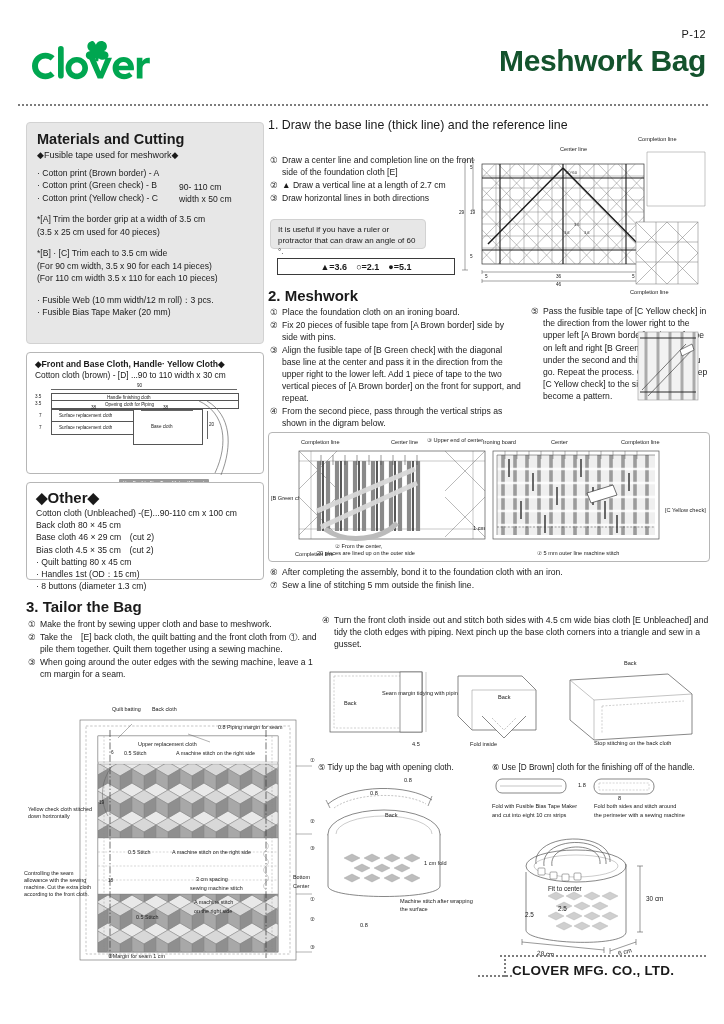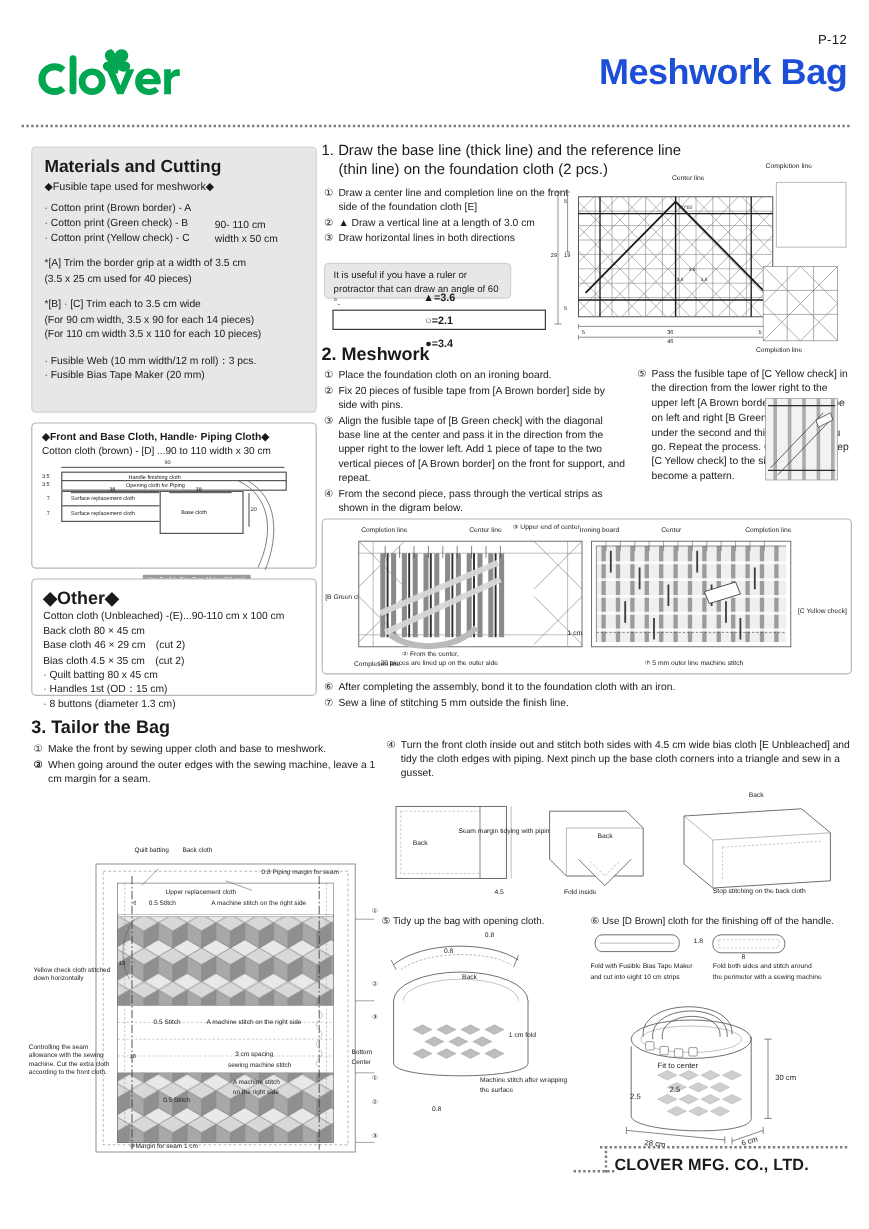--- a/index.html
+++ b/index.html
@@ -3,21 +3,21 @@
 <meta charset="utf-8">
 <style>
   html,body{margin:0;padding:0;background:#fff;}
   body{width:724px;height:1024px;position:relative;font-family:"Liberation Sans",sans-serif;color:#1a1a1a;overflow:hidden;}
   .pg{position:absolute;inset:0;}
   .abs{position:absolute;}
 
   
   #header{left:0;top:0;width:724px;height:100px;}
   #pagenum{right:18px;top:28px;font-size:11px;letter-spacing:.3px;}
-  #doctitle{right:18px;top:44px;font-size:30px;font-weight:bold;letter-spacing:-.4px;color:#1d4ed8;}
+  #doctitle{right:18px;top:44px;font-size:30px;font-weight:bold;letter-spacing:-.4px;color:#14532d;}
   #logo{left:30px;top:38px;width:190px;height:52px;}
   .dotrule{border-top:2.5px dotted #7c7c7c;height:0;}
   #hdr-rule{left:18px;top:104px;width:690px;}
 
   
   .panel{border:1px solid #b6b6b6;border-radius:4px;background:#fff;}
   .shaded{background:#e7e7e7;border:1px solid #d2d2d2;border-radius:4px;}
   .bd{font-size:8.6px;line-height:1.42;}
   .tiny{font-size:5.6px;line-height:1.3;}
   .tiny7{font-size:6.4px;line-height:1.3;}
@@ -43,21 +43,21 @@
   #cutdiag .dimline{position:absolute;border-top:.6px solid #666;}
   #cutdiag .vdim{position:absolute;border-left:.6px solid #666;}
   .tapemaker{position:absolute;left:84px;top:96px;background:#9a9a9a;color:#fff;font-size:4.8px;padding:1.5px 4px;border-radius:1px;white-space:nowrap;}
   .webnote{position:absolute;left:140px;top:106px;font-size:4.6px;}
 
   
   #s1title{left:268px;top:118px;width:330px;font-size:12.4px;font-weight:normal;line-height:1.28;}
   #s1steps{left:270px;top:154px;width:215px;}
   #s1tip{left:270px;top:219px;width:156px;height:30px;padding:5px 7px;box-sizing:border-box;font-size:8px;line-height:1.35;}
   #legend{left:277px;top:258px;width:176px;height:15px;border:1px solid #3a3a3a;}
-  #legend .inner{display:flex;align-items:center;justify-content:center;gap:9px;height:100%;font-size:9px;font-weight:bold;flex-direction:column;}
+  #legend .inner{display:flex;align-items:center;justify-content:center;gap:9px;height:100%;font-size:9px;font-weight:bold;}
 
   
   #grid1{left:478px;top:160px;width:170px;height:112px;}
   #grid1 svg{display:block;}
 
   
   #s2title{left:268px;top:287px;font-size:15px;font-weight:bold;}
   #s2steps{left:270px;top:306px;width:252px;}
   #s2right{left:531px;top:305px;width:180px;}
   #mesh-panel{left:268px;top:432px;width:440px;height:128px;}
@@ -118,21 +118,21 @@
     <div class="matline" style="margin-top:9px">*[A] Trim the border grip at a width of 3.5 cm</div>
     <div class="matline">(3.5 x 25 cm used for 40 pieces)</div>
     <div class="matline" style="margin-top:9px">*[B] · [C] Trim each to 3.5 cm wide</div>
     <div class="matline">(For 90 cm width, 3.5 x 90 for each 14 pieces)</div>
     <div class="matline">(For 110 cm width 3.5 x 110 for each 10 pieces)</div>
     <div class="matline" style="margin-top:9px">· Fusible Web (10 mm width/12 m roll)：3 pcs.</div>
     <div class="matline">· Fusible Bias Tape Maker (20 mm)</div>
   </div>
 
   <div class="abs panel" id="frontbase">
-    <div style="font-size:8.6px;font-weight:bold">◆Front and Base Cloth, Handle· Piping Cloth◆</div>
+    <div style="font-size:8.6px;font-weight:bold">◆Front and Base Cloth, Handle· Yellow Cloth◆</div>
     <div style="font-size:8.4px;margin-top:1px">Cotton cloth (brown) - [D] ...90 to 110 width x 30 cm</div>
 
     <div id="cutdiag">
 
       <div class="dimline" style="left:16px;top:6px;width:186px;"></div>
       <div class="lbl" style="left:102px;top:0px;">90</div>
 
       <div class="box" style="left:16px;top:10px;width:186px;height:7px;"></div>
       <div class="lbl" style="left:0px;top:11px;">3.5</div>
       <div class="lbl" style="left:72px;top:11.5px;">Handle finishing cloth</div>
@@ -175,38 +175,37 @@
     <div class="bd">Back cloth 80 × 45 cm</div>
     <div class="bd">Base cloth 46 × 29 cm　(cut 2)</div>
     <div class="bd">Bias cloth 4.5 × 35 cm　(cut 2)</div>
     <div class="bd">· Quilt batting 80 x 45 cm</div>
     <div class="bd">· Handles 1st (OD：15 cm)</div>
     <div class="bd">· 8 buttons (diameter 1.3 cm)</div>
   </div>
 
   <div class="abs" id="s1title">
     <div>1. Draw the base line (thick line) and the reference line</div>
-    <div style="padding-left:14px">(thin line) on the foundation cloth (2 pcs.)</div>
   </div>
 
   <ol class="abs steps bd" id="s1steps">
     <li><span class="n">①</span><span>Draw a center line and completion line on the front side of the foundation cloth [E]</span></li>
-    <li><span class="n">②</span><span>▲ Draw a vertical line at a length of 3.0 cm</span></li>
+    <li><span class="n">②</span><span>▲ Draw a vertical line at a length of 2.7 cm</span></li>
     <li><span class="n">③</span><span>Draw horizontal lines in both directions</span></li>
   </ol>
 
   <div class="abs shaded" id="s1tip">
     <span>It is useful if you have a ruler or protractor that can draw an angle of 60 °.</span>
   </div>
 
   <div class="abs" id="legend">
     <div class="inner">
       <span><span>▲</span><span>=3.6</span></span>
       <span><span>○</span><span>=2.1</span></span>
-      <span><span>●</span><span>=3.4</span></span>
+      <span><span>●</span><span>=5.1</span></span>
     </div>
   </div>
 
   <div class="abs tiny" style="left:560px;top:146px;">Center line</div>
   <div class="abs tiny" style="left:638px;top:136px;">Completion line</div>
   <div class="abs tiny" style="left:630px;top:289px;">Completion line</div>
 
   <div class="abs" id="grid1">
     <svg width="170" height="112" viewBox="0 0 170 112" aria-hidden="true">
       <defs>
@@ -507,21 +506,21 @@
   </div>
 
   <ol class="abs steps bd" id="s2tail">
     <li><span class="n">⑥</span><span>After completing the assembly, bond it to the foundation cloth with an iron.</span></li>
     <li><span class="n">⑦</span><span>Sew a line of stitching 5 mm outside the finish line.</span></li>
   </ol>
 
   <div class="abs" id="s3title">3. Tailor the Bag</div>
   <ol class="abs steps bd" id="s3steps">
     <li><span class="n">①</span><span>Make the front by sewing upper cloth and base to meshwork.</span></li>
-    <li><span class="n">②</span></li>
+    <li><span class="n">②</span><span>Take the　[E] back cloth, the quilt batting and the front cloth from ①. and pile them together. Quilt them together using a sewing machine.</span></li>
     <li><span class="n">③</span><span>When going around the outer edges with the sewing machine, leave a 1 cm margin for a seam.</span></li>
   </ol>
 
   <ol class="abs steps bd" id="s4text">
     <li><span class="n">④</span><span>Turn the front cloth inside out and stitch both sides with 4.5 cm wide bias cloth [E Unbleached] and tidy the cloth edges with piping. Next pinch up the base cloth corners into a triangle and sew in a gusset.</span></li>
   </ol>
 
   <svg class="abs" style="left:326px;top:668px;" width="120" height="80" aria-hidden="true">
     <rect x="4" y="4" width="92" height="60" fill="#fff" stroke="#555" stroke-width=".7"></rect>
     <rect x="8" y="8" width="84" height="52" fill="none" stroke="#888" stroke-width=".4" stroke-dasharray="2 1.6"></rect>

